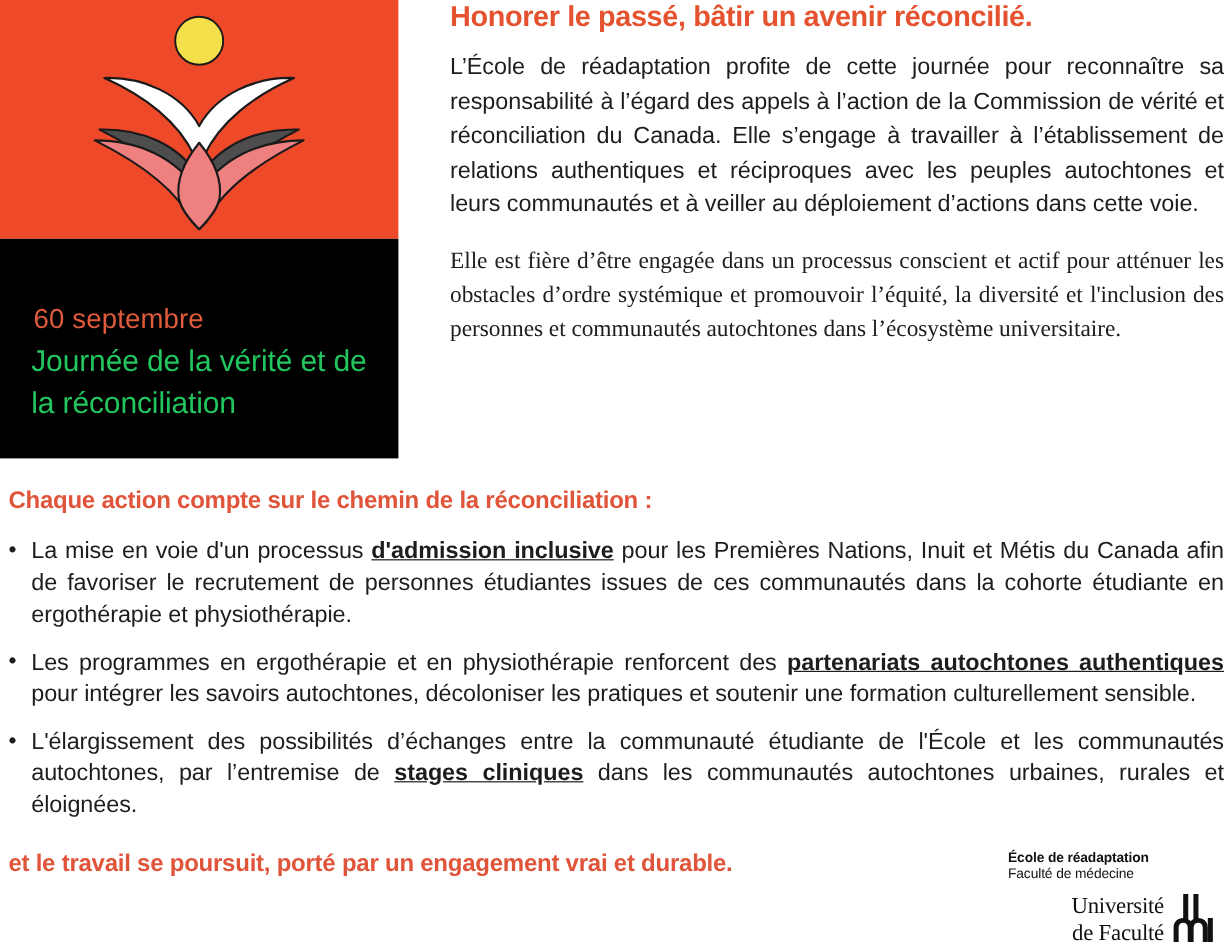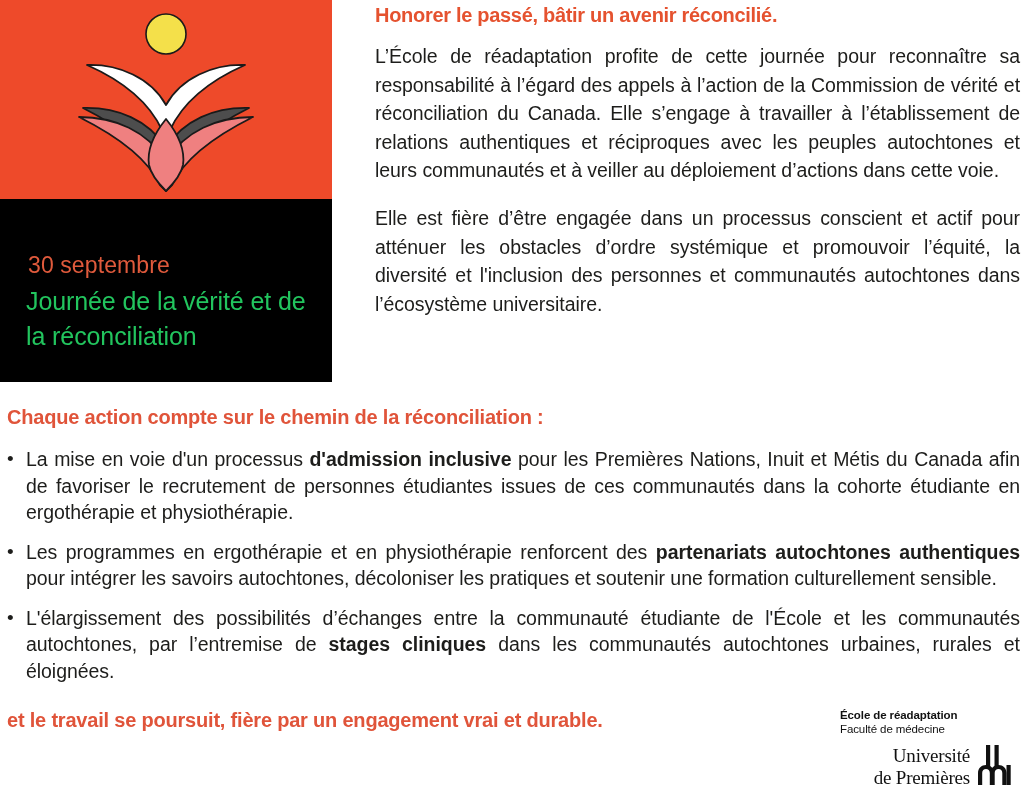--- a/index.html
+++ b/index.html
@@ -79,38 +79,39 @@
   }
 
   
   .intro-col {
     position: absolute;
     left: 375px;
     top: 0;
     width: 645px;
   }
   .headline {
-    font-size: 20px;
+    font-size: 24px;
     line-height: 30px;
     font-weight: bold;
     color: #e5522f;
     letter-spacing: -0.3px;
     margin: 0 0 12px 0;
   }
   .body-par {
     font-size: 19.5px;
     line-height: 28.6px;
     text-align: justify;
     text-justify: inter-word;
     margin: 0;
     color: #1d1d1b;
     letter-spacing: -0.05px;
   }
   .body-par + .body-par {
     margin-top: 19px;
+    font-family: Liberation Serif, serif;
   }
 
   
   .actions-section {
     position: absolute;
     left: 0;
     top: 404px;
     width: 1024px;
   }
   .actions-heading {
@@ -143,21 +144,21 @@
   .bullet-item:last-child { margin-bottom: 0; }
   .bullet-item::before {
     content: "\2022";
     position: absolute;
     left: 7px;
     top: 0;
     font-size: 19px;
     line-height: 26.5px;
     color: #1d1d1b;
   }
-  .bullet-item b { font-weight: bold; }
+  .bullet-item b { font-weight: bold; text-decoration: underline; }
 
   
   .closing-line {
     position: absolute;
     left: 7px;
     top: 707px;
     font-size: 20px;
     line-height: 26px;
     font-weight: bold;
     color: #e0543a;
@@ -225,21 +226,21 @@
 
         <path d="M12 98 C 46 97, 78 110, 95 138 C 112 110, 144 97, 178 98 C 142 116, 113 138, 100 166 L 95 174 L 90 166 C 77 138, 48 116, 12 98 Z" fill="#4d4d4d" stroke="#1a1a1a" stroke-width="1.8" stroke-linejoin="round"></path>
       </svg>
       <svg width="190" height="82" viewBox="0 0 190 82" style="top:auto;bottom:6px;transform:translate(-50%,0);">
         <path d="M8 6 C 44 6, 76 20, 95 50 C 114 20, 146 6, 182 6 C 146 24, 114 46, 101 74 L 95 80 L 89 74 C 76 46, 44 24, 8 6 Z" fill="#ef8080" stroke="#1a1a1a" stroke-width="1.8" stroke-linejoin="round"></path>
         <path d="M95 8 C 108 24, 114 40, 112 54 C 110 64, 103 72, 95 80 C 87 72, 80 64, 78 54 C 76 40, 82 24, 95 8 Z" fill="#ef8080" stroke="#1a1a1a" stroke-width="1.8" stroke-linejoin="round"></path>
       </svg>
     </div>
 
     <div class="caption-panel">
-      <div class="caption-date">30 septembre</div>
+      <div class="caption-date">60 septembre</div>
       <div class="caption-title">Journée de la vérité et de la réconciliation</div>
     </div>
   </div>
 
   <div class="intro-col">
     <h1 class="headline">Honorer le passé, bâtir un avenir réconcilié.</h1>
     <p class="body-par">L’École de réadaptation profite de cette journée pour reconnaître sa responsabilité à l’égard des appels à l’action de la Commission de vérité et réconciliation du Canada. Elle s’engage à travailler à l’établissement de relations authentiques et réciproques avec les peuples autochtones et leurs communautés et à veiller au déploiement d’actions dans cette voie.</p>
     <p class="body-par">Elle est fière d’être engagée dans un processus conscient et actif pour atténuer les obstacles d’ordre systémique et promouvoir l’équité, la diversité et l'inclusion des personnes et communautés autochtones dans l’écosystème universitaire.</p>
   </div>
 </div>
@@ -252,31 +253,31 @@
     </li>
     <li class="bullet-item">
       <span>Les programmes en ergothérapie et en physiothérapie renforcent des </span><b>partenariats autochtones authentiques</b><span> pour intégrer les savoirs autochtones, décoloniser les pratiques et soutenir une formation culturellement sensible.</span>
     </li>
     <li class="bullet-item">
       <span>L'élargissement des possibilités d’échanges entre la communauté étudiante de l'École et les communautés autochtones, par l’entremise de </span><b>stages cliniques</b><span> dans les communautés autochtones urbaines, rurales et éloignées.</span>
     </li>
   </ul>
 </div>
 
-<div class="closing-line">et le travail se poursuit, fière par un engagement vrai et durable.</div>
+<div class="closing-line">et le travail se poursuit, porté par un engagement vrai et durable.</div>
 
 <div class="brand-lockup">
   <div class="brand-faculty">
     <div class="brand-school-name">École de réadaptation</div>
     <div class="brand-faculty-name">Faculté de médecine</div>
   </div>
   <div class="brand-udem">
     <div class="brand-udem-words">
       <div>Université</div>
-      <div>de Premières</div>
+      <div>de Faculté</div>
     </div>
     <svg class="brand-udem-mark" width="38" height="40" viewBox="0 0 38 40">
       <rect x="10" y="0" width="4.2" height="22" fill="#111111"></rect>
       <rect x="18.5" y="0" width="4.2" height="22" fill="#111111"></rect>
       <path d="M2 40 L2 28 C2 23 5.5 20 10 20 C14.5 20 18 23 18 28 L18 40 L13.8 40 L13.8 28 C13.8 25.6 12.2 24 10 24 C7.8 24 6.2 25.6 6.2 28 L6.2 40 Z" fill="#111111"></path>
       <path d="M14.5 40 L14.5 28 C14.5 23 18 20 22.5 20 C27 20 30.5 23 30.5 28 L30.5 40 L26.3 40 L26.3 28 C26.3 25.6 24.7 24 22.5 24 C20.3 24 18.7 25.6 18.7 28 L18.7 40 Z" fill="#111111"></path>
       <rect x="30.5" y="20" width="4.2" height="20" fill="#111111"></rect>
     </svg>
   </div>
 </div>

